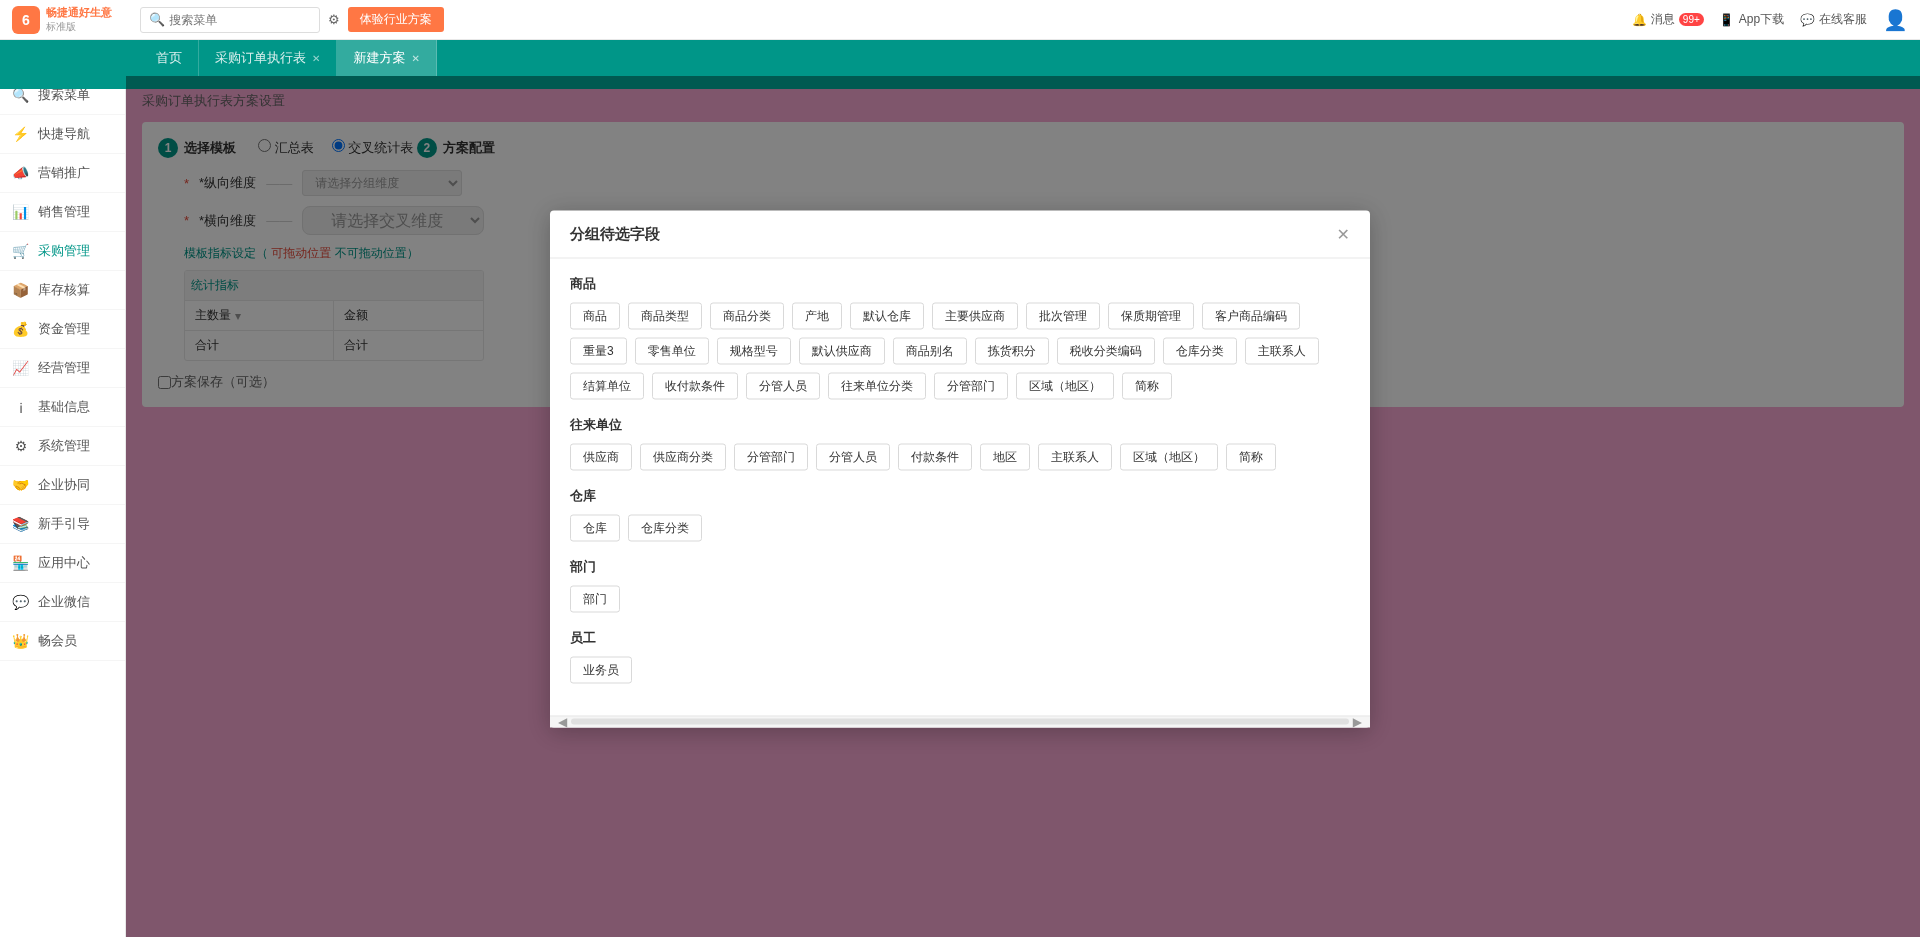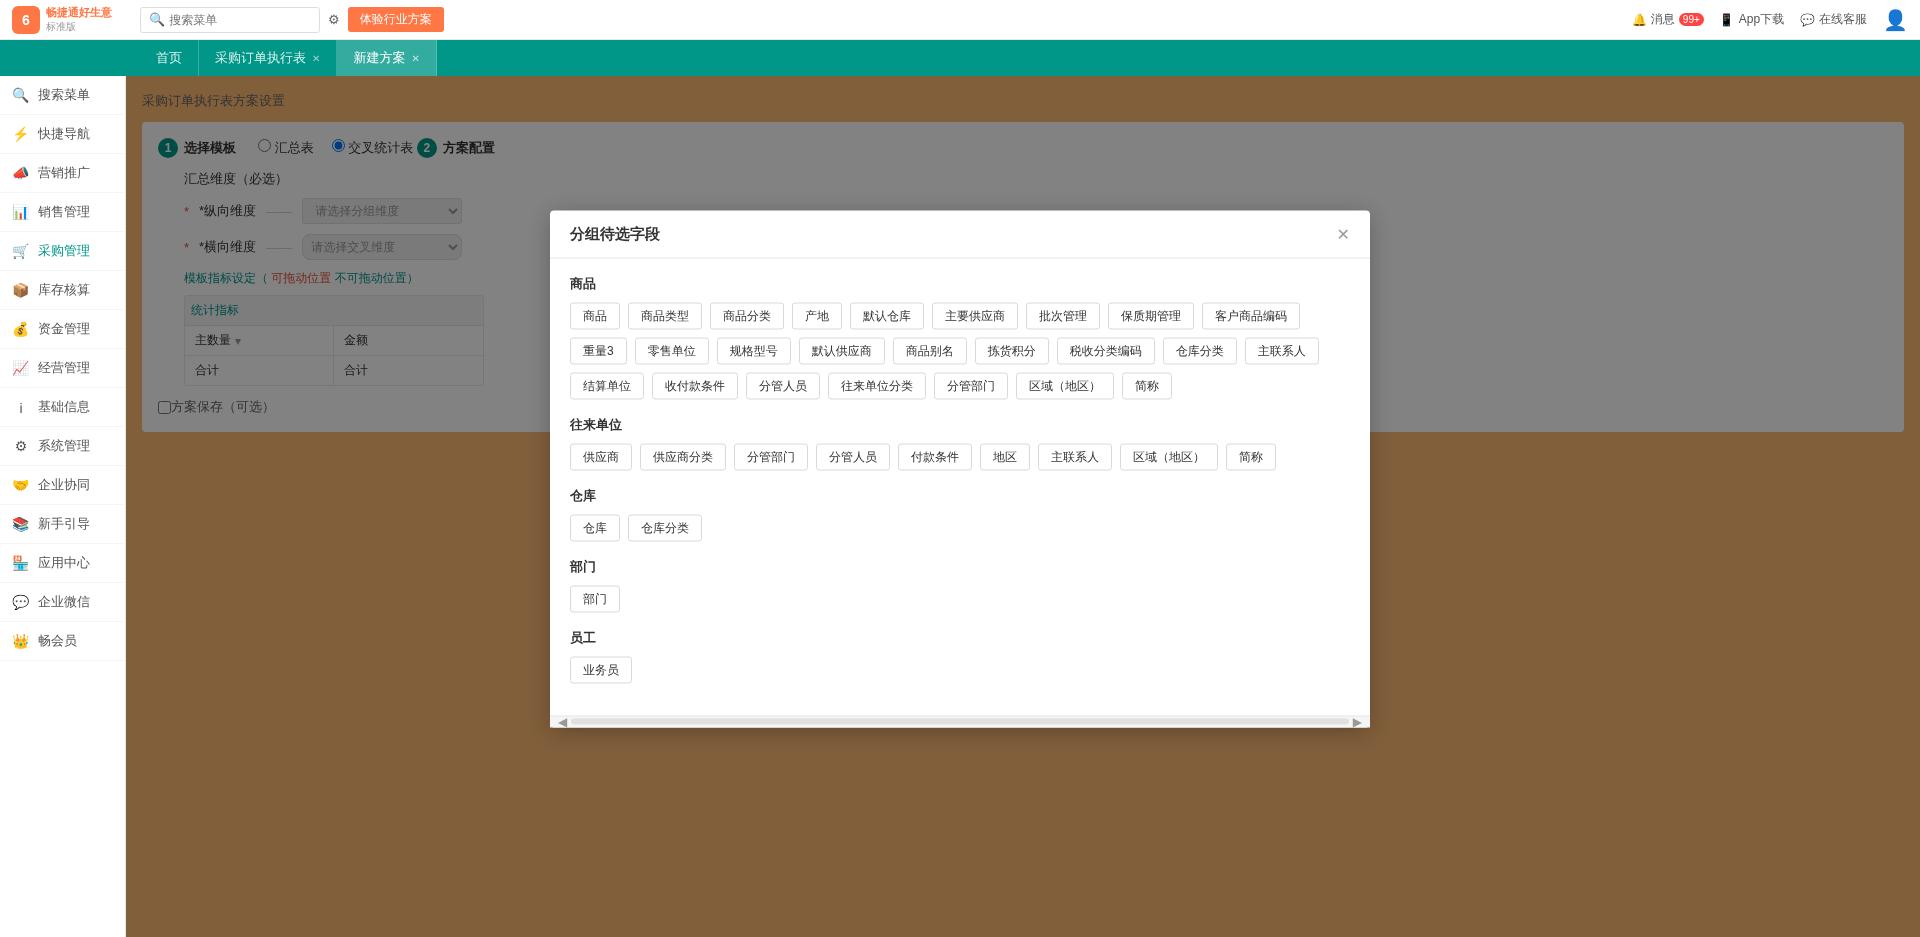--- a/index.html
+++ b/index.html
@@ -69,21 +69,21 @@
       color: #fff;
       border-radius: 8px;
       padding: 1px 4px;
       font-size: 10px;
       min-width: 16px;
       text-align: center;
     }
     
     
     .tab-bar {
-      height: 36px;
+      height: 49px;
       background: #009688;
       display: flex;
       padding: 0 0 0 140px;
       position: fixed;
       top: 40px; left: 0; right: 0;
       z-index: 99;
     }
     .tab-item {
       height: 36px;
       padding: 0 16px;
@@ -141,21 +141,21 @@
       display: flex;
       align-items: center;
       justify-content: space-around;
     }
     
     
     .main-content {
       margin-top: 76px;
       margin-left: 126px;
       padding: 16px;
-      background: #fdba74;
+      background: #f9a8d4;
       min-height: calc(100vh - 76px);
     }
     .page-breadcrumb {
       font-size: 13px;
       color: #666;
       margin-bottom: 12px;
     }
     
     
     .overlay {
@@ -440,34 +440,33 @@
       </label>
       <label style="margin-left:12px;font-weight:normal;font-size:13px;">
         <input type="radio" name="template" checked="" style=""> <span>交叉统计表</span>
       </label>
     </div>
     <div class="step-label">
       <div class="step-num">2</div>
       <span>方案配置</span>
     </div>
     <div style="margin-left:26px;">
-      <div style="font-size:13px;color:#333;margin-bottom:10px;">汇总维度（必选）</div>
       <div style="display:flex;align-items:center;gap:10px;margin-bottom:10px;">
         <span style="color:#e74c3c;">*</span>
         <span>*纵向维度</span>
         <span style="color:#ccc;">——</span>
         <select style="border:1px solid #ddd;padding:4px 8px;border-radius:3px;color:#999;font-size:12px;min-width:160px;">
           <option>请选择分组维度</option>
         </select>
       </div>
       <div style="display:flex;align-items:center;gap:10px;margin-bottom:10px;">
         <span style="color:#e74c3c;">*</span>
         <span>*横向维度</span>
         <span style="color:#ccc;">——</span>
-        <select style="border:1px solid #ddd;padding:4px 4px;border-radius:8px;color:#999;font-size:12px;min-width:160px;">
+        <select style="border:1px solid #ddd;padding:4px 24px;border-radius:8px;color:#999;font-size:16px;min-width:160px;">
           <option>请选择交叉维度</option>
         </select>
       </div>
       <div style="font-size:12px;color:#009688;margin-bottom:8px;">
         <span>模板指标设定（</span>
         <span style="color:#e74c3c;">可拖动位置</span>
         <span>不可拖动位置）</span>
       </div>
       <div style="border:1px solid #e8e8e8;border-radius:3px;overflow:hidden;width:300px;">
         <div style="background:#f5f5f5;padding:6px;font-size:12px;color:#009688;border-bottom:1px solid #e8e8e8;">统计指标</div>

